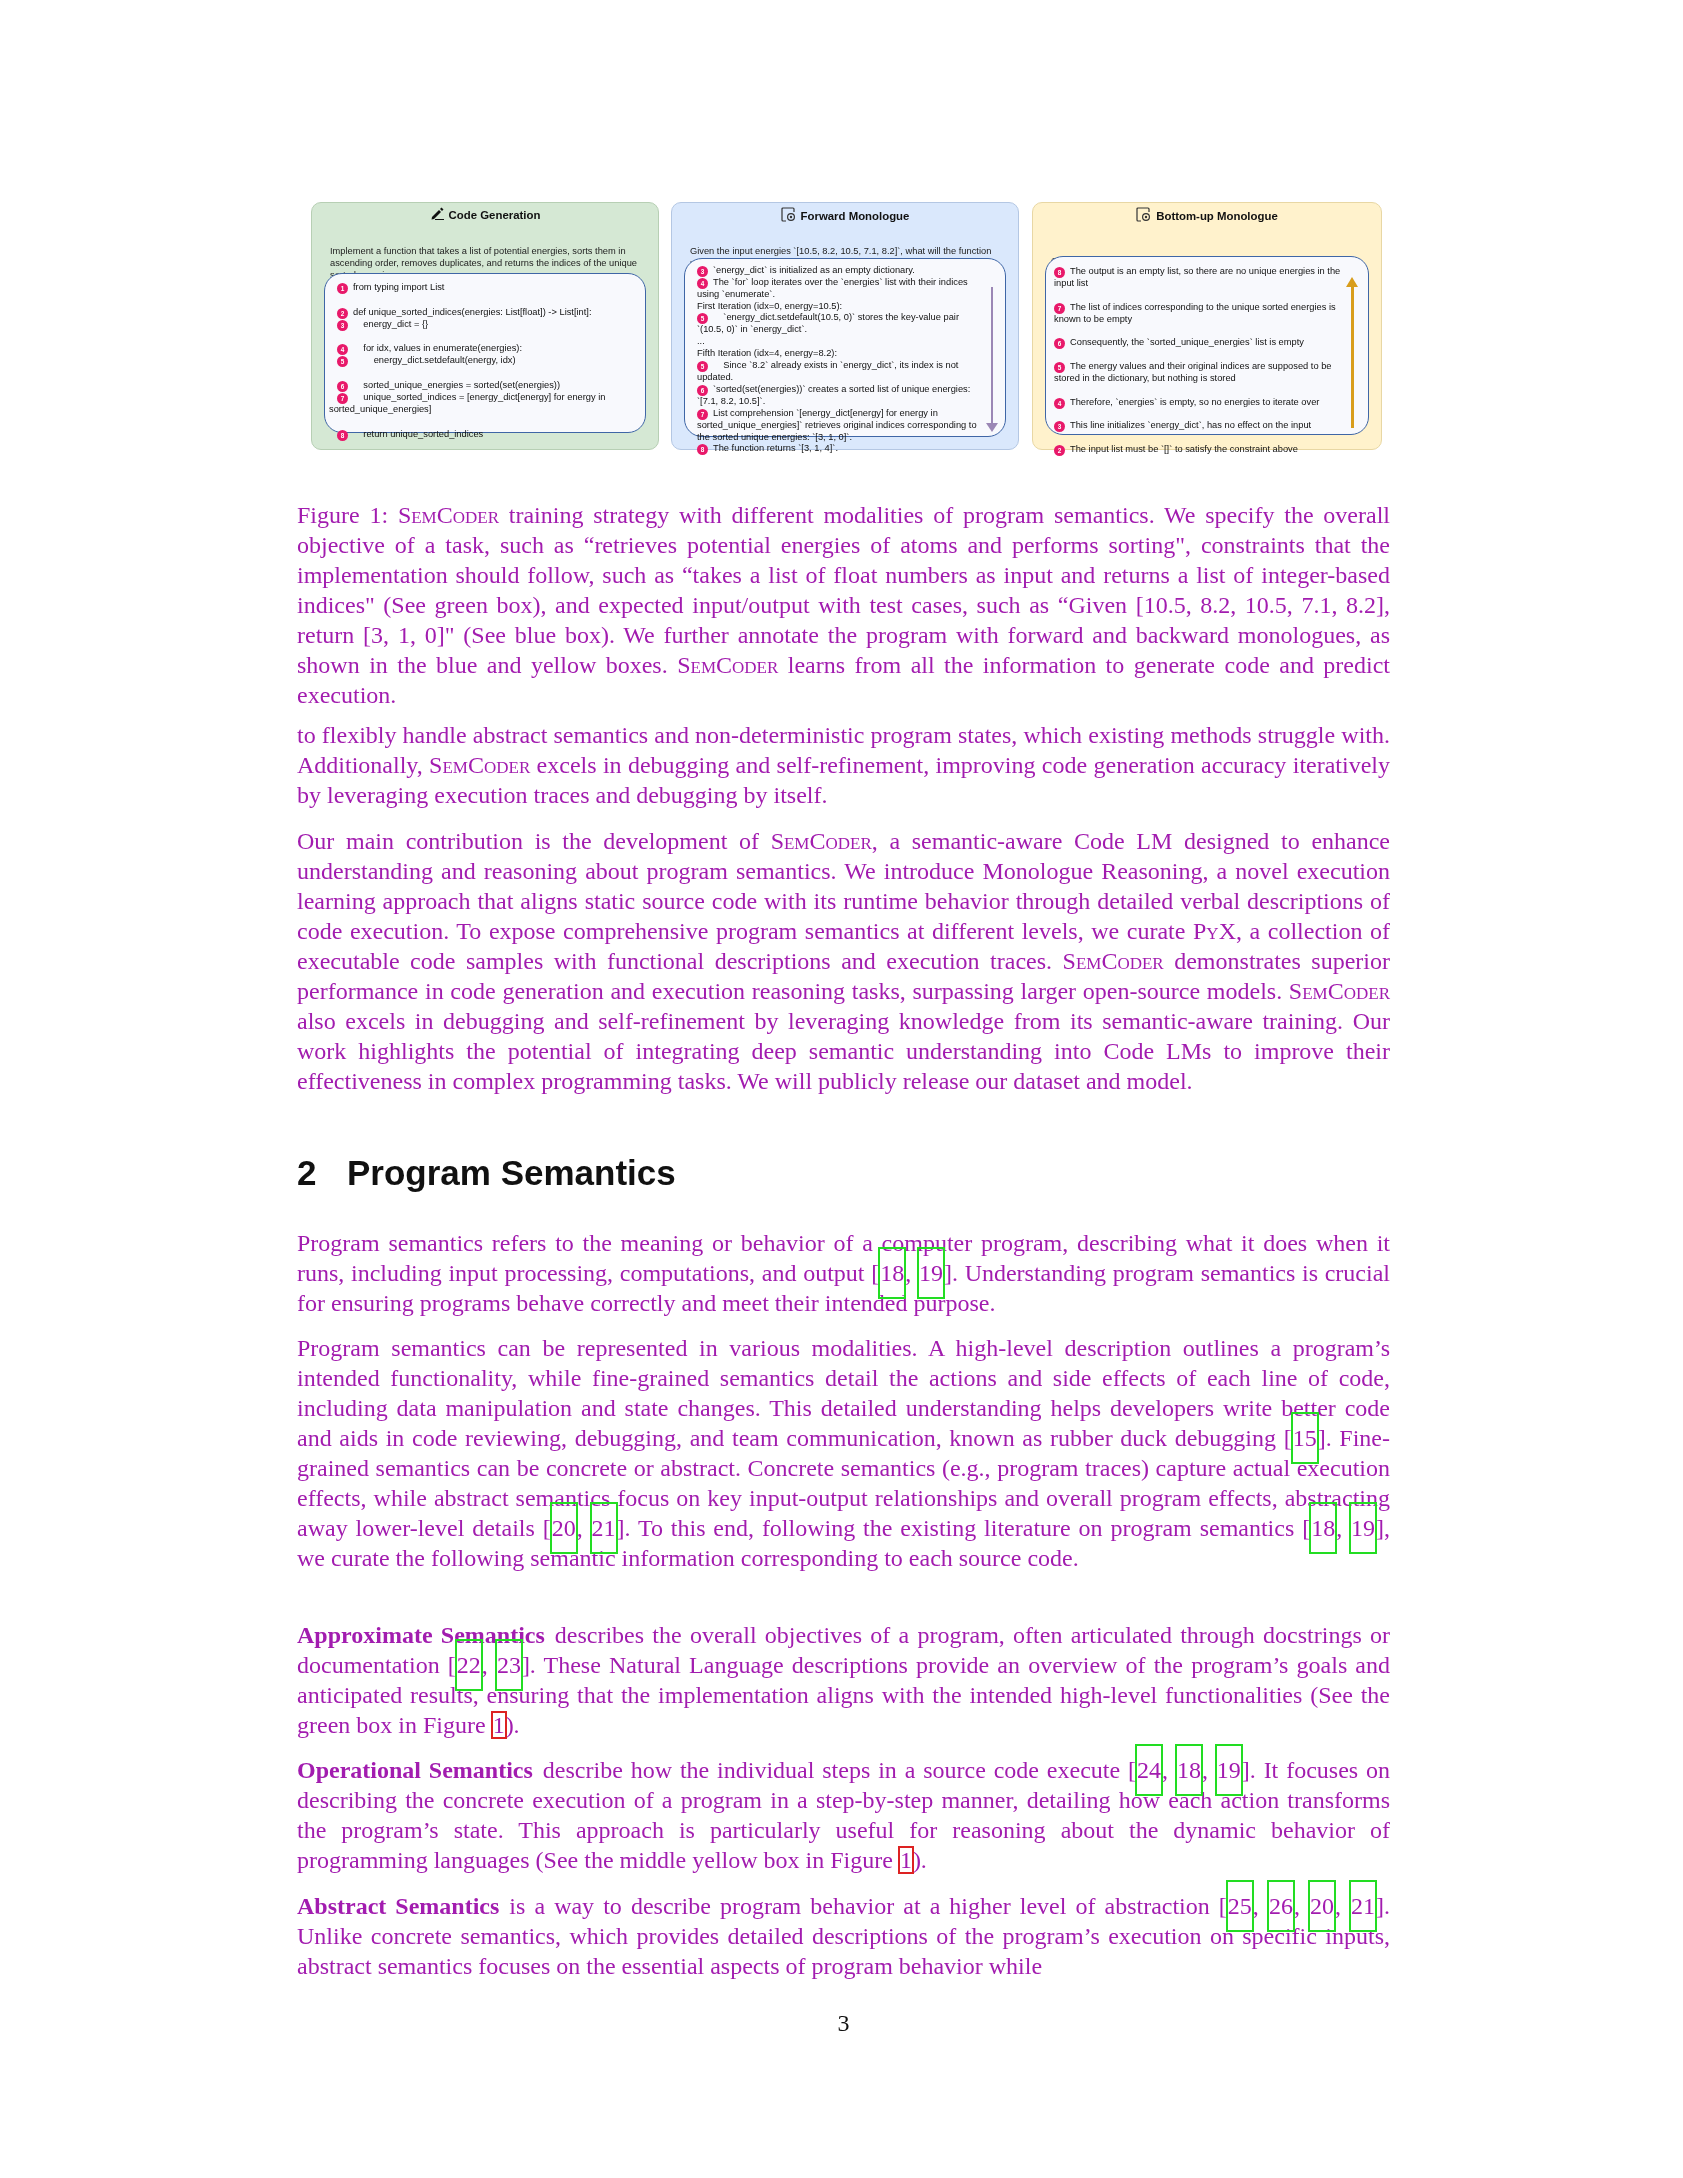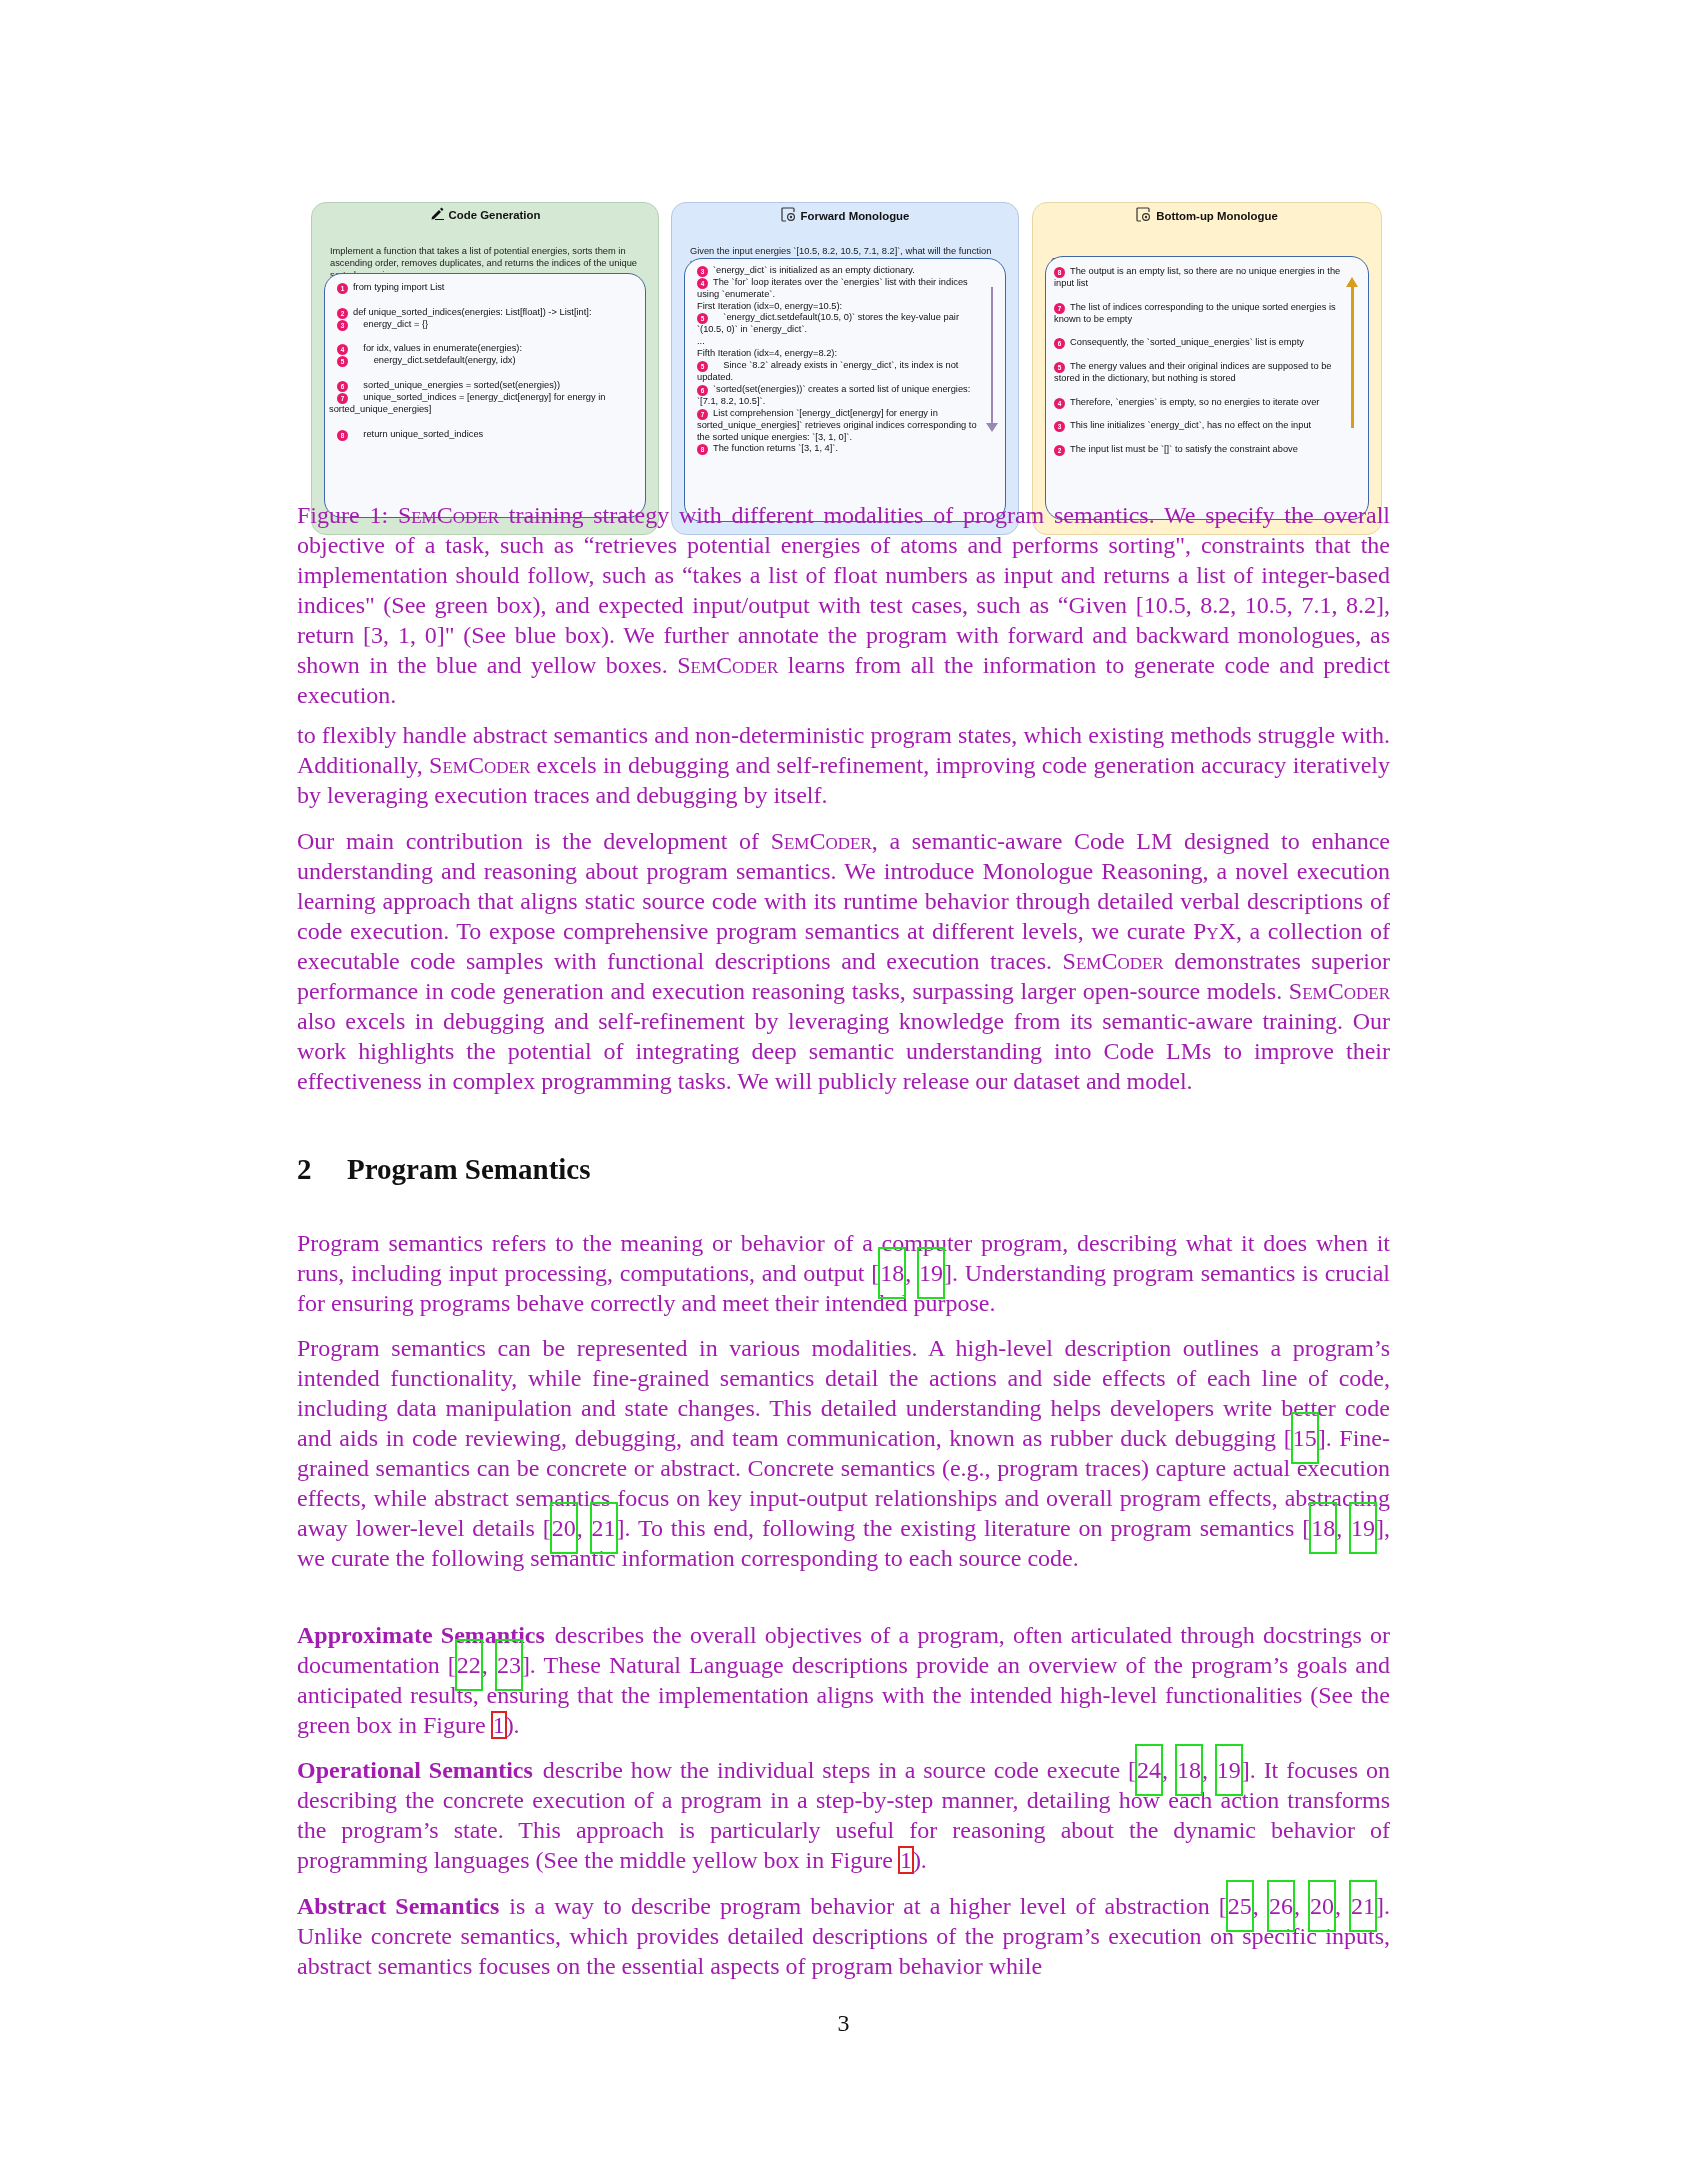--- a/index.html
+++ b/index.html
@@ -1,21 +1,21 @@
 <!DOCTYPE html>
 <html><head>
 <meta charset="utf-8">
 <style>
   html, body { margin:0; padding:0; background:#ffffff; }
   body { width:1683px; height:2178px; position:relative; overflow:hidden; color:#111; }
   .page { position:absolute; left:297px; top:0; width:1093px; font-family:"Liberation Serif", serif; }
 
   
   .figure { position:absolute; left:14px; top:202px; width:1071px; height:279px; }
-  .panel { position:absolute; top:0; height:333px; border-radius:15px; border:1px solid; box-sizing:border-box; font-family:"Liberation Sans", sans-serif; }
+  .panel { position:absolute; top:0; height:248px; border-radius:10px; border:1px solid; box-sizing:border-box; font-family:"Liberation Sans", sans-serif; }
   .panel.green { left:0; width:348px; background:#d5e8d4; border-color:#b7cfb4; }
   .panel.blue  { left:360px; width:348px; background:#dae8fc; border-color:#b4c7e3; }
   .panel.yellow{ left:721px; width:350px; background:#fff2cc; border-color:#e8d7a4; }
   .ptitle { position:absolute; left:0; right:0; top:4px; text-align:center; font-weight:bold; font-size:11.4px; color:#111; display:flex; justify-content:center; align-items:center; gap:4px; }
   .ptitle .ic { display:inline-block; }
   .pdesc { position:absolute; left:18px; right:14px; top:22px; font-size:9.3px; line-height:12px; color:#222;margin-top:20px; }
   .panel.yellow .pdesc { text-align:left; top:32px; }
   .inner { position:absolute; left:12px; right:12px; background:#f8f9fd; border:1.4px solid #3f66a6; border-radius:18px; box-sizing:border-box; }
   .panel.green .inner { top:70px; bottom:16px; }
   .panel.blue .inner { top:55px; bottom:12px; }
@@ -28,21 +28,21 @@
   .arrow-down::after { content:""; position:absolute; left:-5px; bottom:-6px; border-left:6px solid transparent; border-right:6px solid transparent; border-top:9px solid #9b87b5; }
   .arrow-up { position:absolute; right:14px; top:28px; width:3px; height:143px; background:#d89d1c; }
   .arrow-up::before { content:""; position:absolute; left:-5px; top:-8px; border-left:6.4px solid transparent; border-right:6.4px solid transparent; border-bottom:10px solid #d89d1c; }
 
   
   .para { position:absolute; left:0; width:1093px; font-size:24px; line-height:30px; text-align:justify; color:#a21caf; }
   .para p { margin:0; }
   .sc { font-variant:small-caps; }
   .cite { outline:2px solid #22dd22; outline-offset:-1px; padding:12px 1px; }
   .cite-red { outline:2px solid #dd2222; outline-offset:-1px; padding:0 1px; }
-  .heading { position:absolute; left:0; top:1153px; font-size:29px; font-weight:bold; font-family:Liberation Serif, serif; }
+  .heading { position:absolute; left:0; top:1153px; font-size:35px; font-weight:bold; font-family:Liberation Sans, sans-serif; }
   .heading .num { display:inline-block; width:50px; }
   b.runin { font-weight:bold; margin-right:10px; }
   .pagenum { position:absolute; left:0; width:1093px; top:2010px; text-align:center; font-size:24px; }
 </style>
 </head>
 <body>
 
 <div class="page">
 
   <div class="figure">

